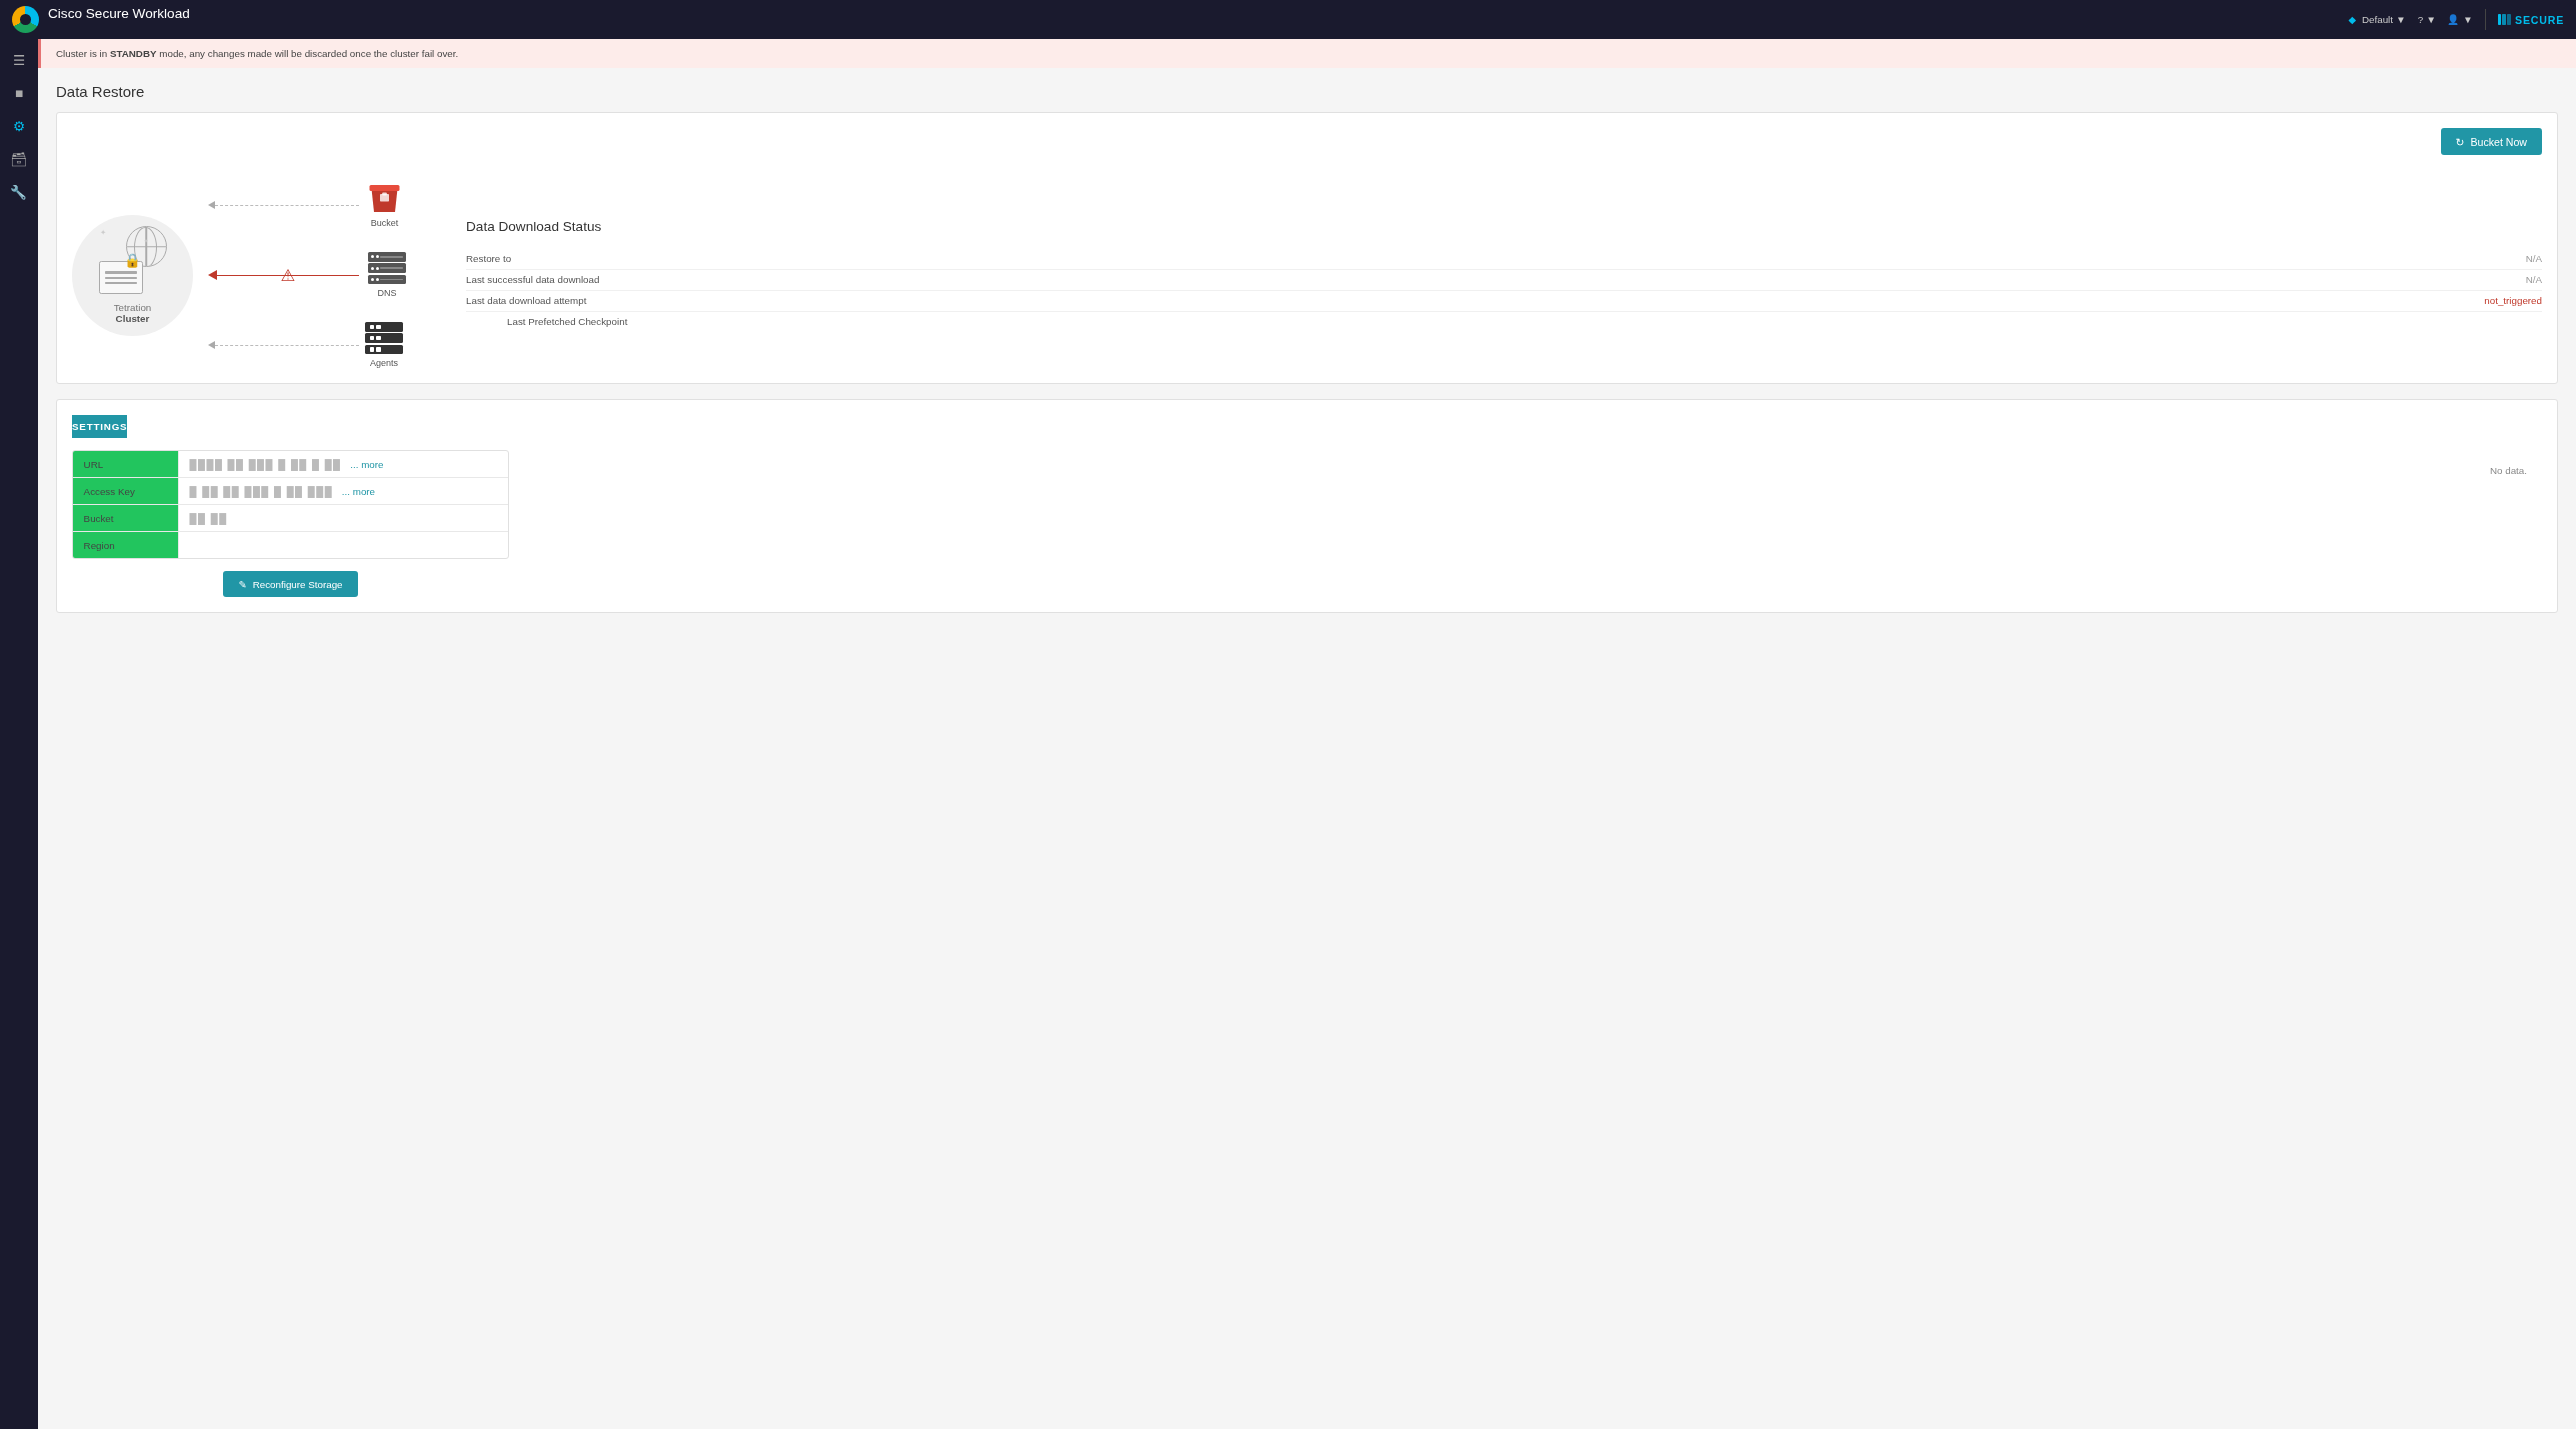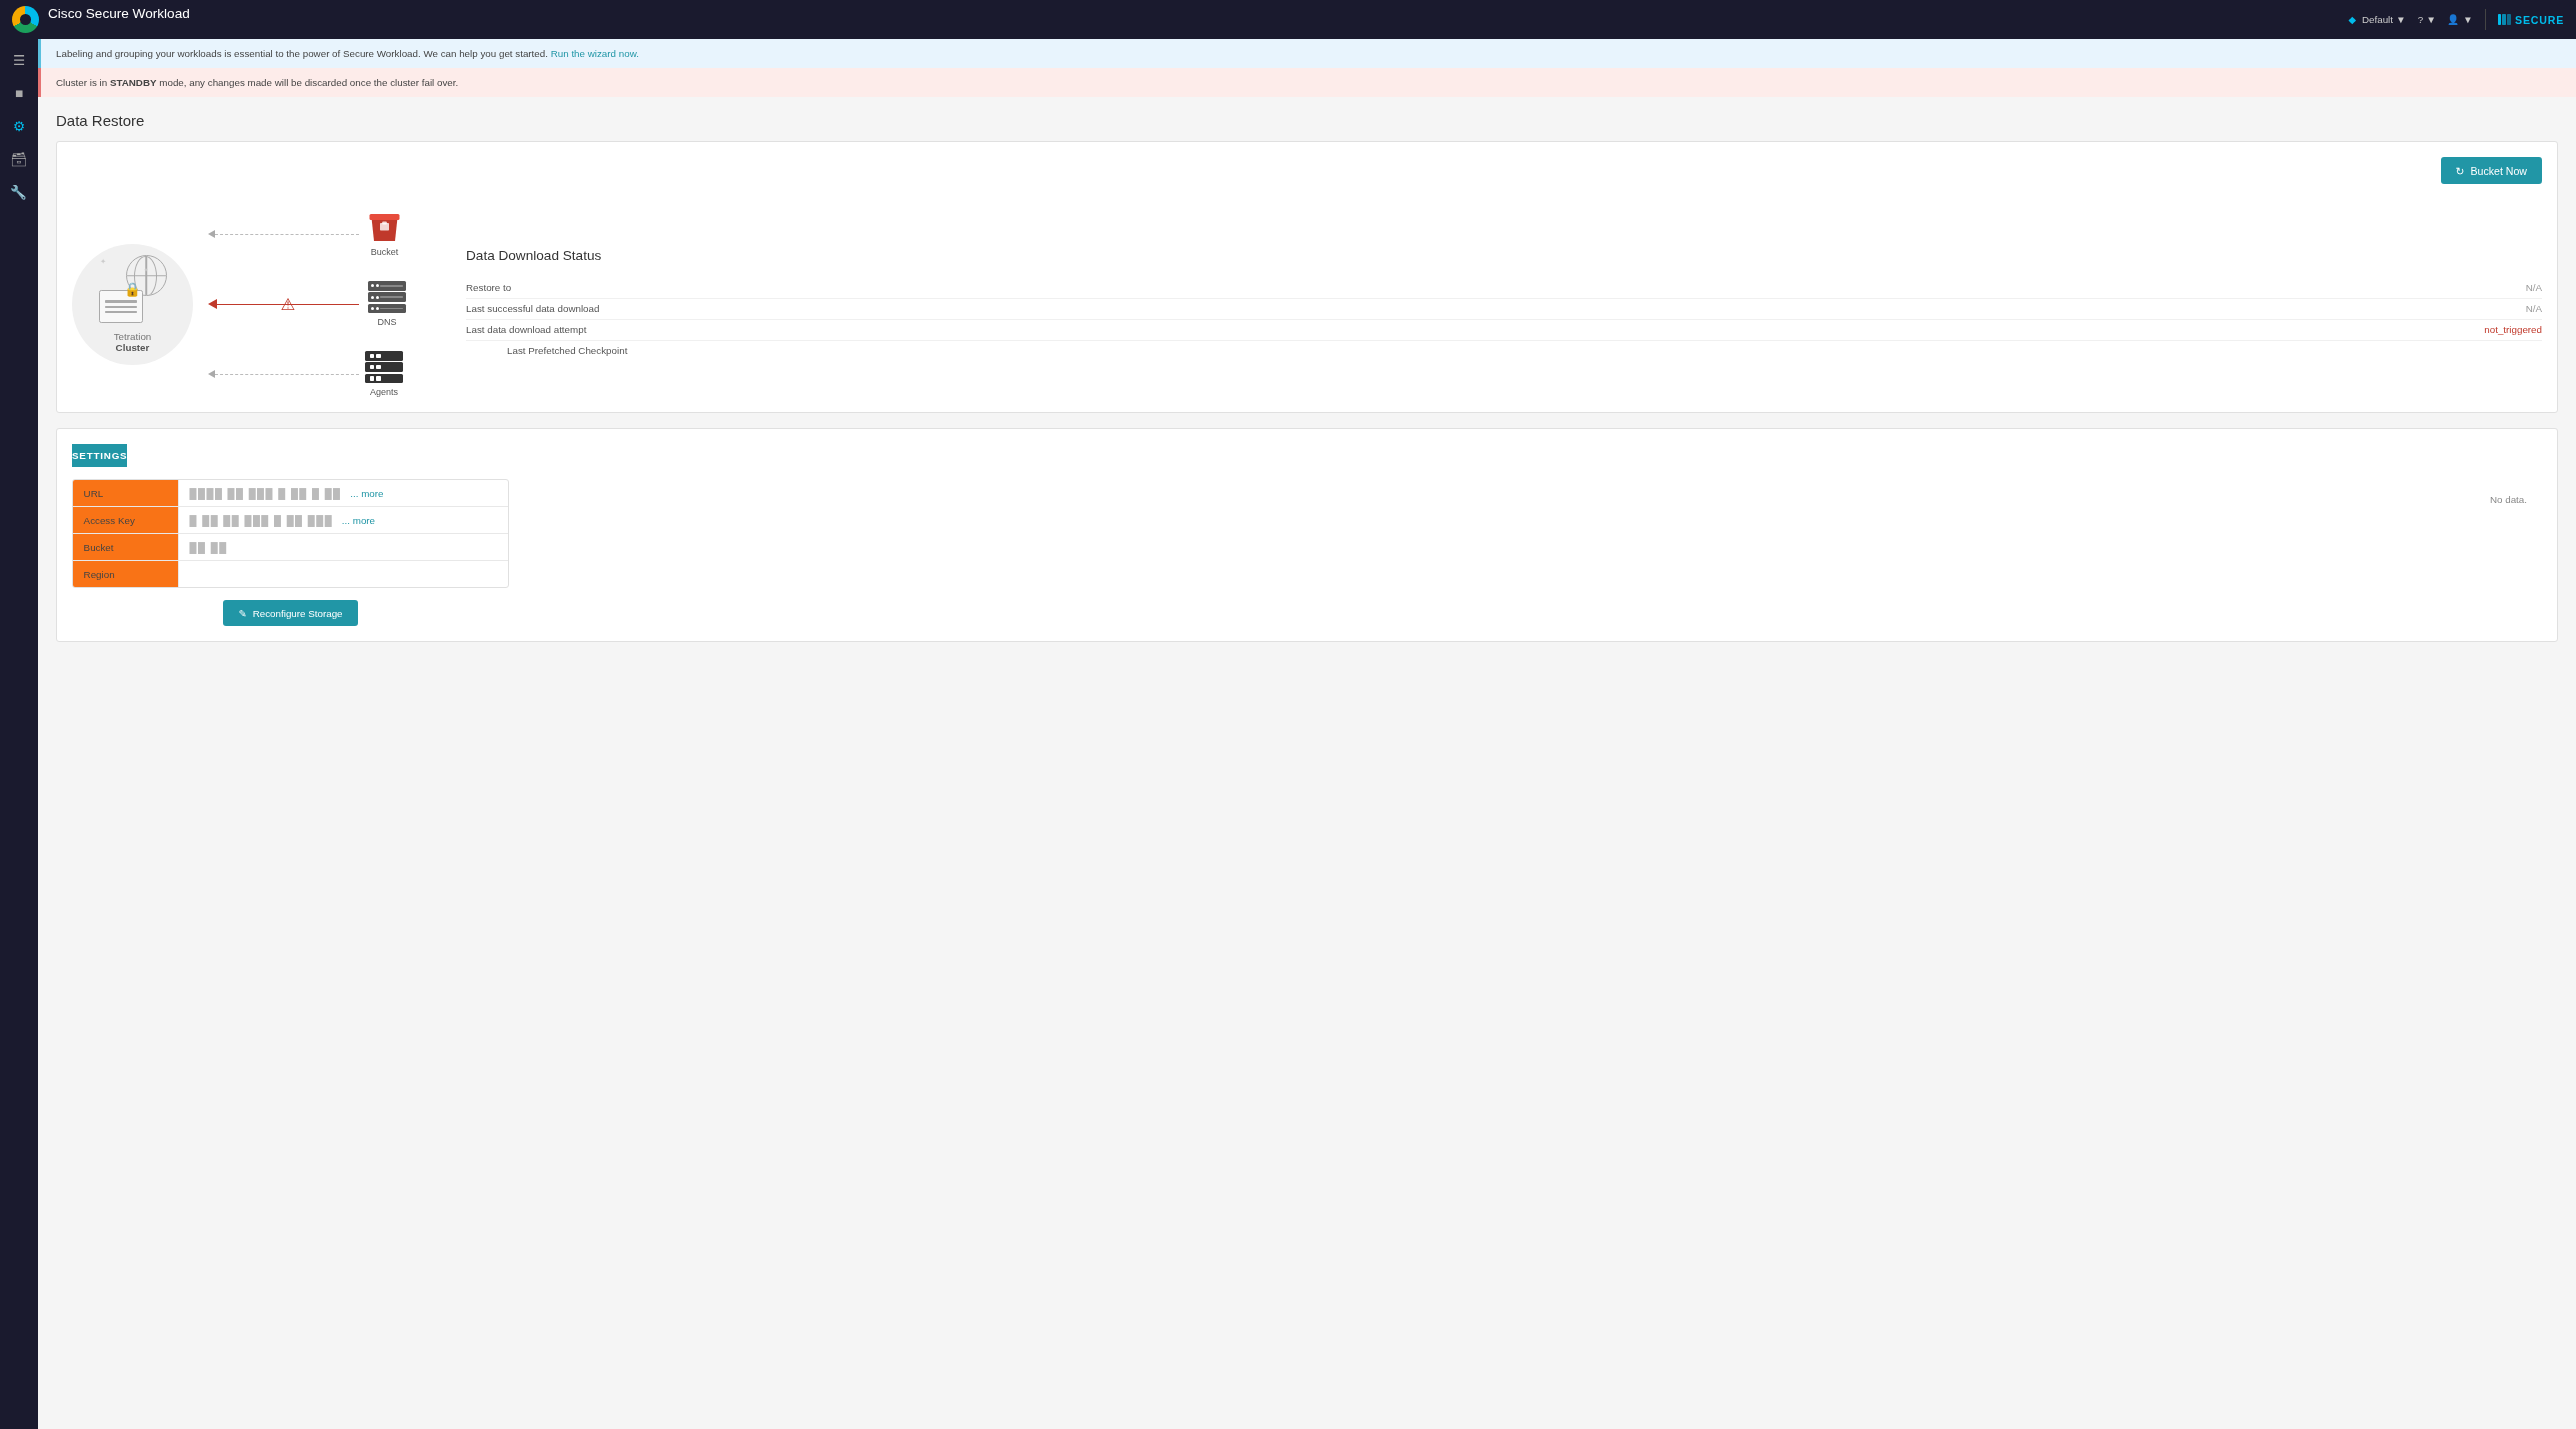--- a/index.html
+++ b/index.html
@@ -205,21 +205,21 @@
     .settings-row {
       display: flex;
       border-bottom: 0.8px solid #e8e8e8;
     }
     .settings-row:last-child { border-bottom: none; }
     .settings-key {
       width: 106px;
       padding: 7.5px 10.6px;
       font-size: 9.8px;
       color: #444;
-      background: #f97316;
+      background: #22c55e;
       border-right: 0.8px solid #e8e8e8;
       flex-shrink: 0;
     }
     .settings-value {
       padding: 7.5px 10.6px;
       font-size: 9.8px;
       color: #888;
       flex: 1;
       display: flex;
       align-items: center;
@@ -290,24 +290,20 @@
   <div class="sidebar">
     <div class="sidebar-item">☰</div>
     <div class="sidebar-item">■</div>
     <div class="sidebar-item active">⚙</div>
     <div class="sidebar-item">🗃</div>
     <div class="sidebar-item">🔧</div>
   </div>
 
   <div class="content-area">
 
-    <div class="banner-info">
-      <span>Labeling and grouping your workloads is essential to the power of Secure Workload. We can help you get started.</span>
-      <a>Run the wizard now.</a>
-    </div>
     <div class="banner-warning">
       <span>Cluster is in </span><strong>STANDBY</strong><span> mode, any changes made will be discarded once the cluster fail over.</span>
     </div>
 
     <div class="page-content">
       <h2 class="page-title">Data Restore</h2>
 
       <div class="card">
 
         <button class="btn-restore">

